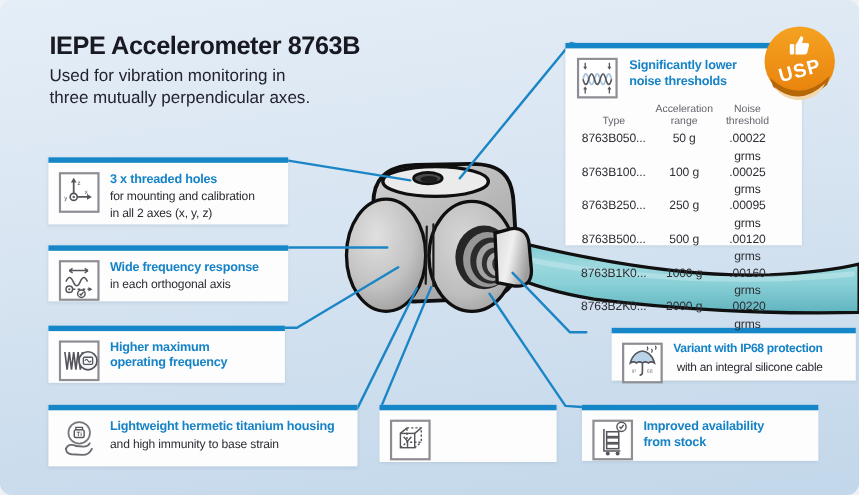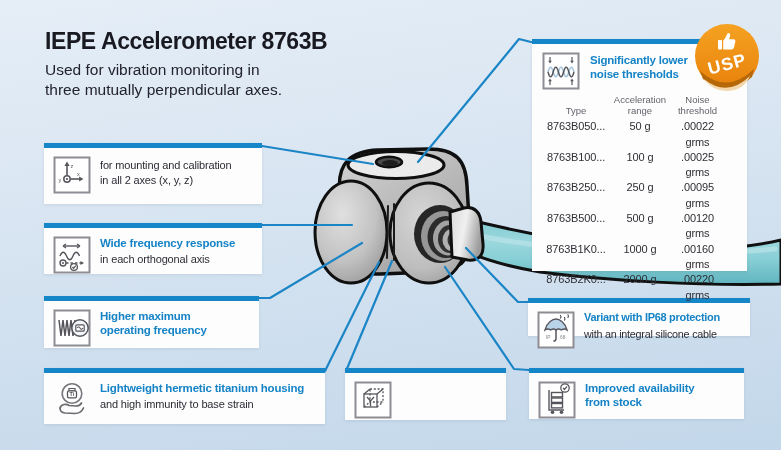--- a/index.html
+++ b/index.html
@@ -1,19 +1,20 @@
 <!DOCTYPE html>
 <html><head>
 <meta charset="utf-8">
 <style>
   html,body{margin:0;padding:0;background:#eef2f6;}
   .canvas{
     position:relative;width:781px;height:450px;overflow:hidden;
     font-family:"Liberation Sans",sans-serif;
     background:linear-gradient(172deg,#e5eef7 0%,#d7e4f1 45%,#c2d7ea 100%);
+    border-radius:11px;
   }
   
   .headline{position:absolute;left:45px;top:28px;z-index:2;}
   .headline h1{margin:0;font-size:23px;font-weight:bold;color:#191922;letter-spacing:-0.4px;}
   .headline p{margin:5px 0 0;font-size:15.5px;line-height:1.28;color:#23232d;}
   
   .callout{
     position:absolute;z-index:2;box-sizing:border-box;
     background:#fdfdfe;border-top:5px solid #1586c8;
     box-shadow:0 1px 3px rgba(30,60,90,.10);
@@ -25,25 +26,25 @@
   .nowrap{white-space:nowrap;}
   #box1{left:44px;top:143px;width:218px;height:61px;}
   #box2{left:44px;top:223px;width:218px;height:51px;}
   #box3{left:44px;top:296px;width:215px;height:52px;}
   #box3 .ct h3{max-width:112px;}
   #box4{left:44px;top:368px;width:281px;height:56px;}
   #box5{left:345px;top:368px;width:161px;height:52px;}
   #box5 .ct h3{max-width:106px;}
   #box6{left:529px;top:368px;width:215px;height:51px;}
   #box6 .ct h3{max-width:128px;}
-  #box7{left:528px;top:298px;width:222px;height:38px;}
+  #box7{left:556px;top:298px;width:222px;height:48px;text-align:right;}
   #box7 .ct h3{font-size:11px;letter-spacing:-0.3px;}
   #box7 .ct p{font-size:10.8px;letter-spacing:-0.25px;}
   
-  #panel{left:532px;top:39px;width:215px;height:232px;display:block;padding:8px 22px 6px 10px;}
+  #panel{left:514px;top:39px;width:215px;height:184px;display:block;padding:8px 22px 6px 10px;}
   .panel-head{display:flex;gap:10px;align-items:flex-start;}
   .panel-head h3{margin:1px 0 0;font-size:11.5px;font-weight:bold;color:#1583c6;letter-spacing:-0.2px;line-height:1.25;}
   .ntable{margin-top:5px;}
   .nhead{display:flex;align-items:flex-end;color:#63636b;font-size:9.5px;line-height:1.12;margin-bottom:3px;}
   .c-type{width:68px;text-align:center;}
   .c-range{width:60px;text-align:center;}
   .c-thr{flex:1;text-align:center;}
   .trow{display:flex;font-size:11px;color:#2e2e34;line-height:15.3px;letter-spacing:-0.1px;}
   
   #usp-badge{position:absolute;left:691px;top:20px;z-index:3;}
@@ -136,20 +137,21 @@
           <line x1="17" y1="23" x2="27" y2="23"></line>
       </g>
       <path d="M14,5.5 l-2.6,4.4 h5.2 Z M30.5,23 l-4.4,-2.6 v5.2 Z" fill="#55555c"></path>
       <circle cx="14" cy="23" r="3.2" fill="#fff" stroke="#55555c" stroke-width="1.5"></circle>
       <circle cx="14" cy="23" r="1.1" fill="#55555c"></circle>
       <text x="17.5" y="12" font-size="5.5" fill="#55555c">z</text>
       <text x="24" y="20" font-size="5.5" fill="#55555c">x</text>
       <text x="5.5" y="26" font-size="5.5" fill="#55555c">y</text>
     </svg>
     <div class="ct">
+      <h3>3 x threaded holes</h3>
       <p><span class="nowrap">for mounting and calibration</span><br><span>in all 2 axes (x, y, z)</span></p>
     </div>
   </div>
 
   <div class="callout" id="box2">
     <svg class="ic" width="38" height="38" viewBox="0 0 38 38">
       <rect x="1.5" y="1.5" width="35" height="35" fill="#fff" stroke="#8d8d93" stroke-width="2"></rect>
       <g stroke="#55555c" stroke-width="1.4" fill="none">
         <path d="M10,10 H27"></path>
           <path d="M10,10 l3,-2 M10,10 l3,2 M27,10 l-3,-2 M27,10 l-3,2"></path>

